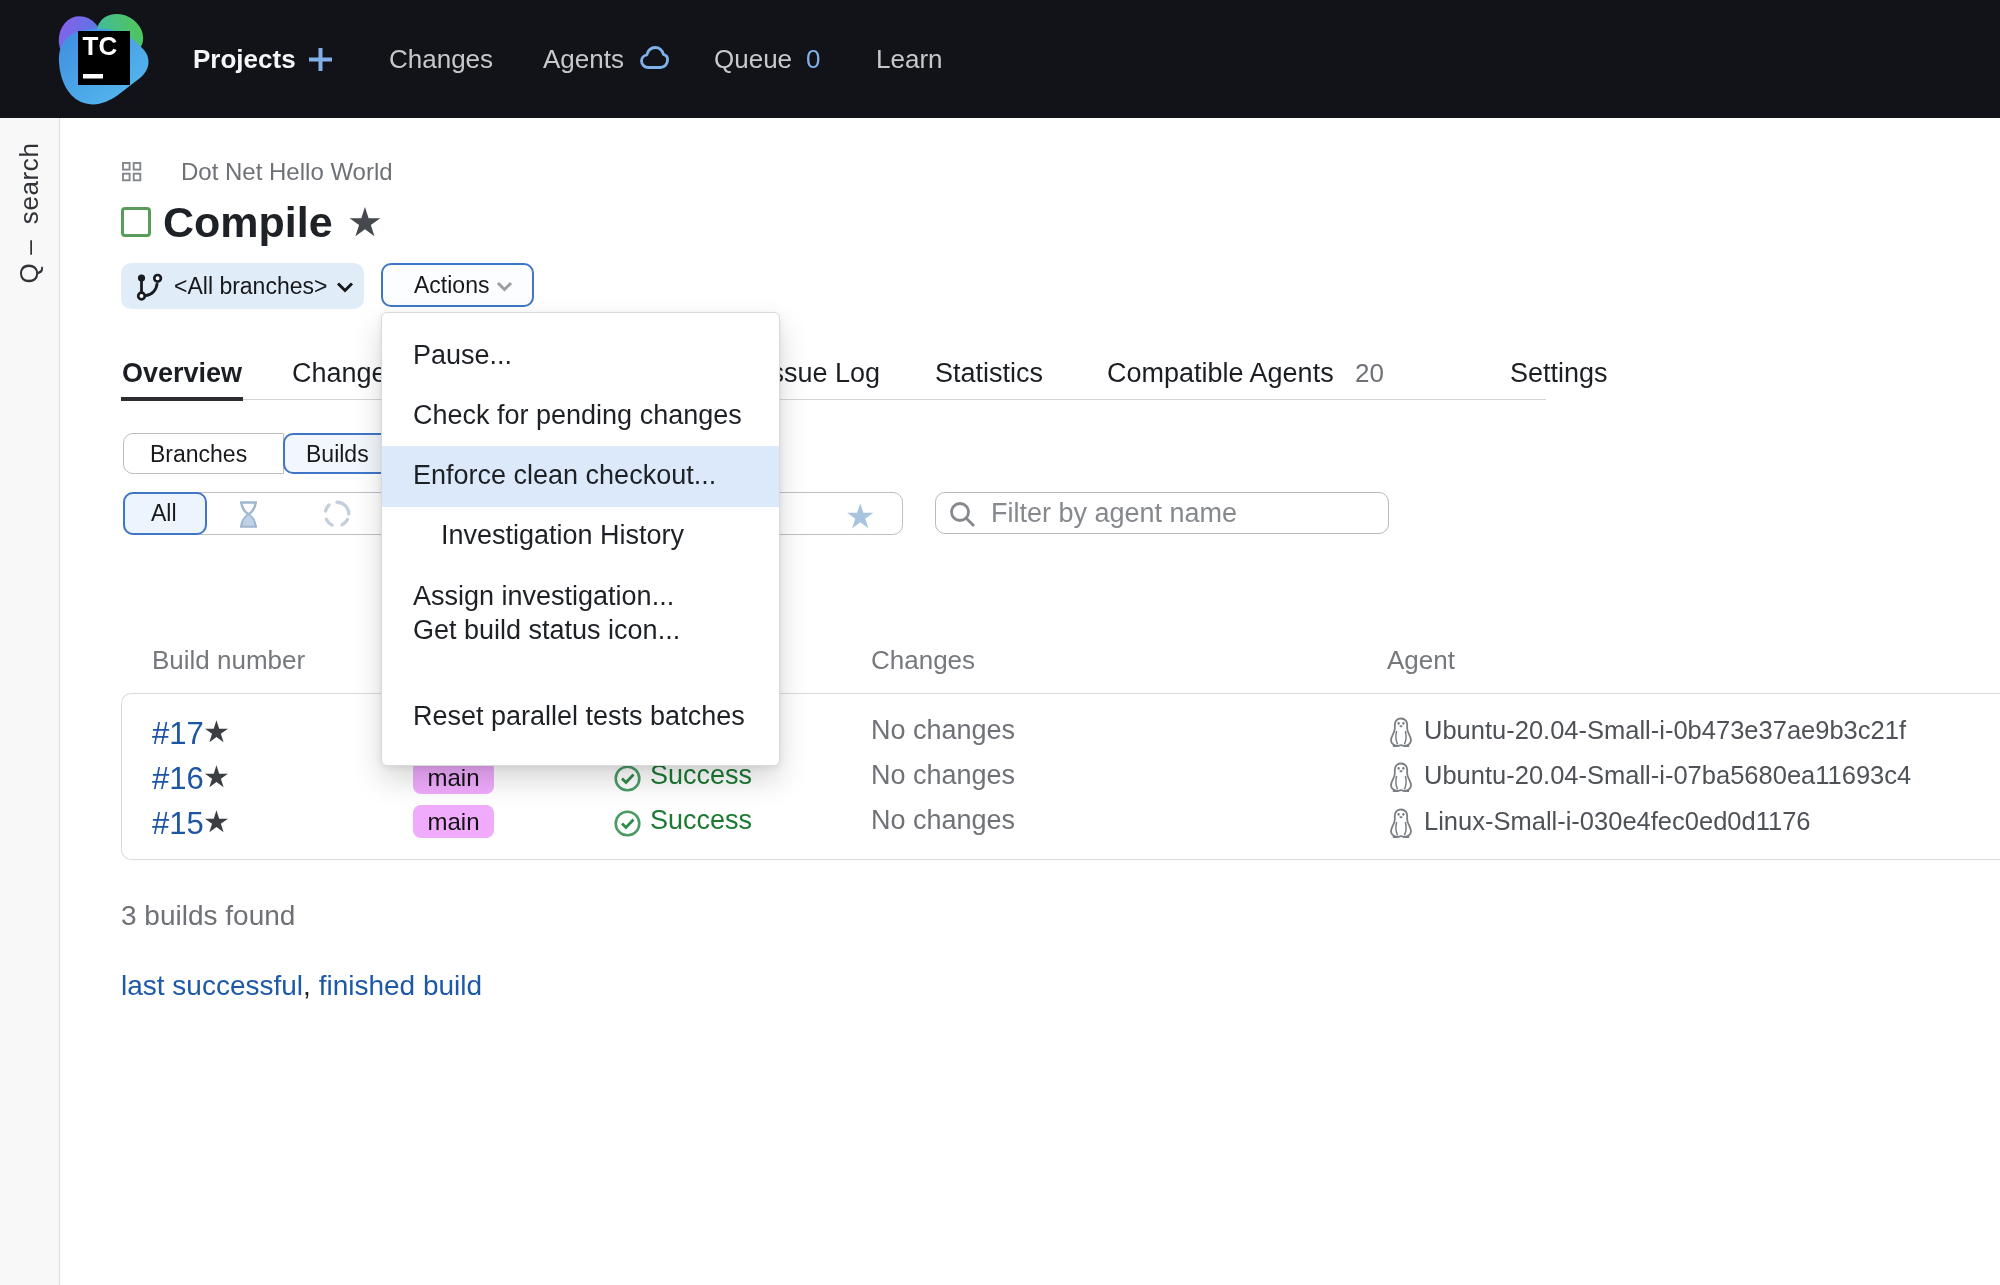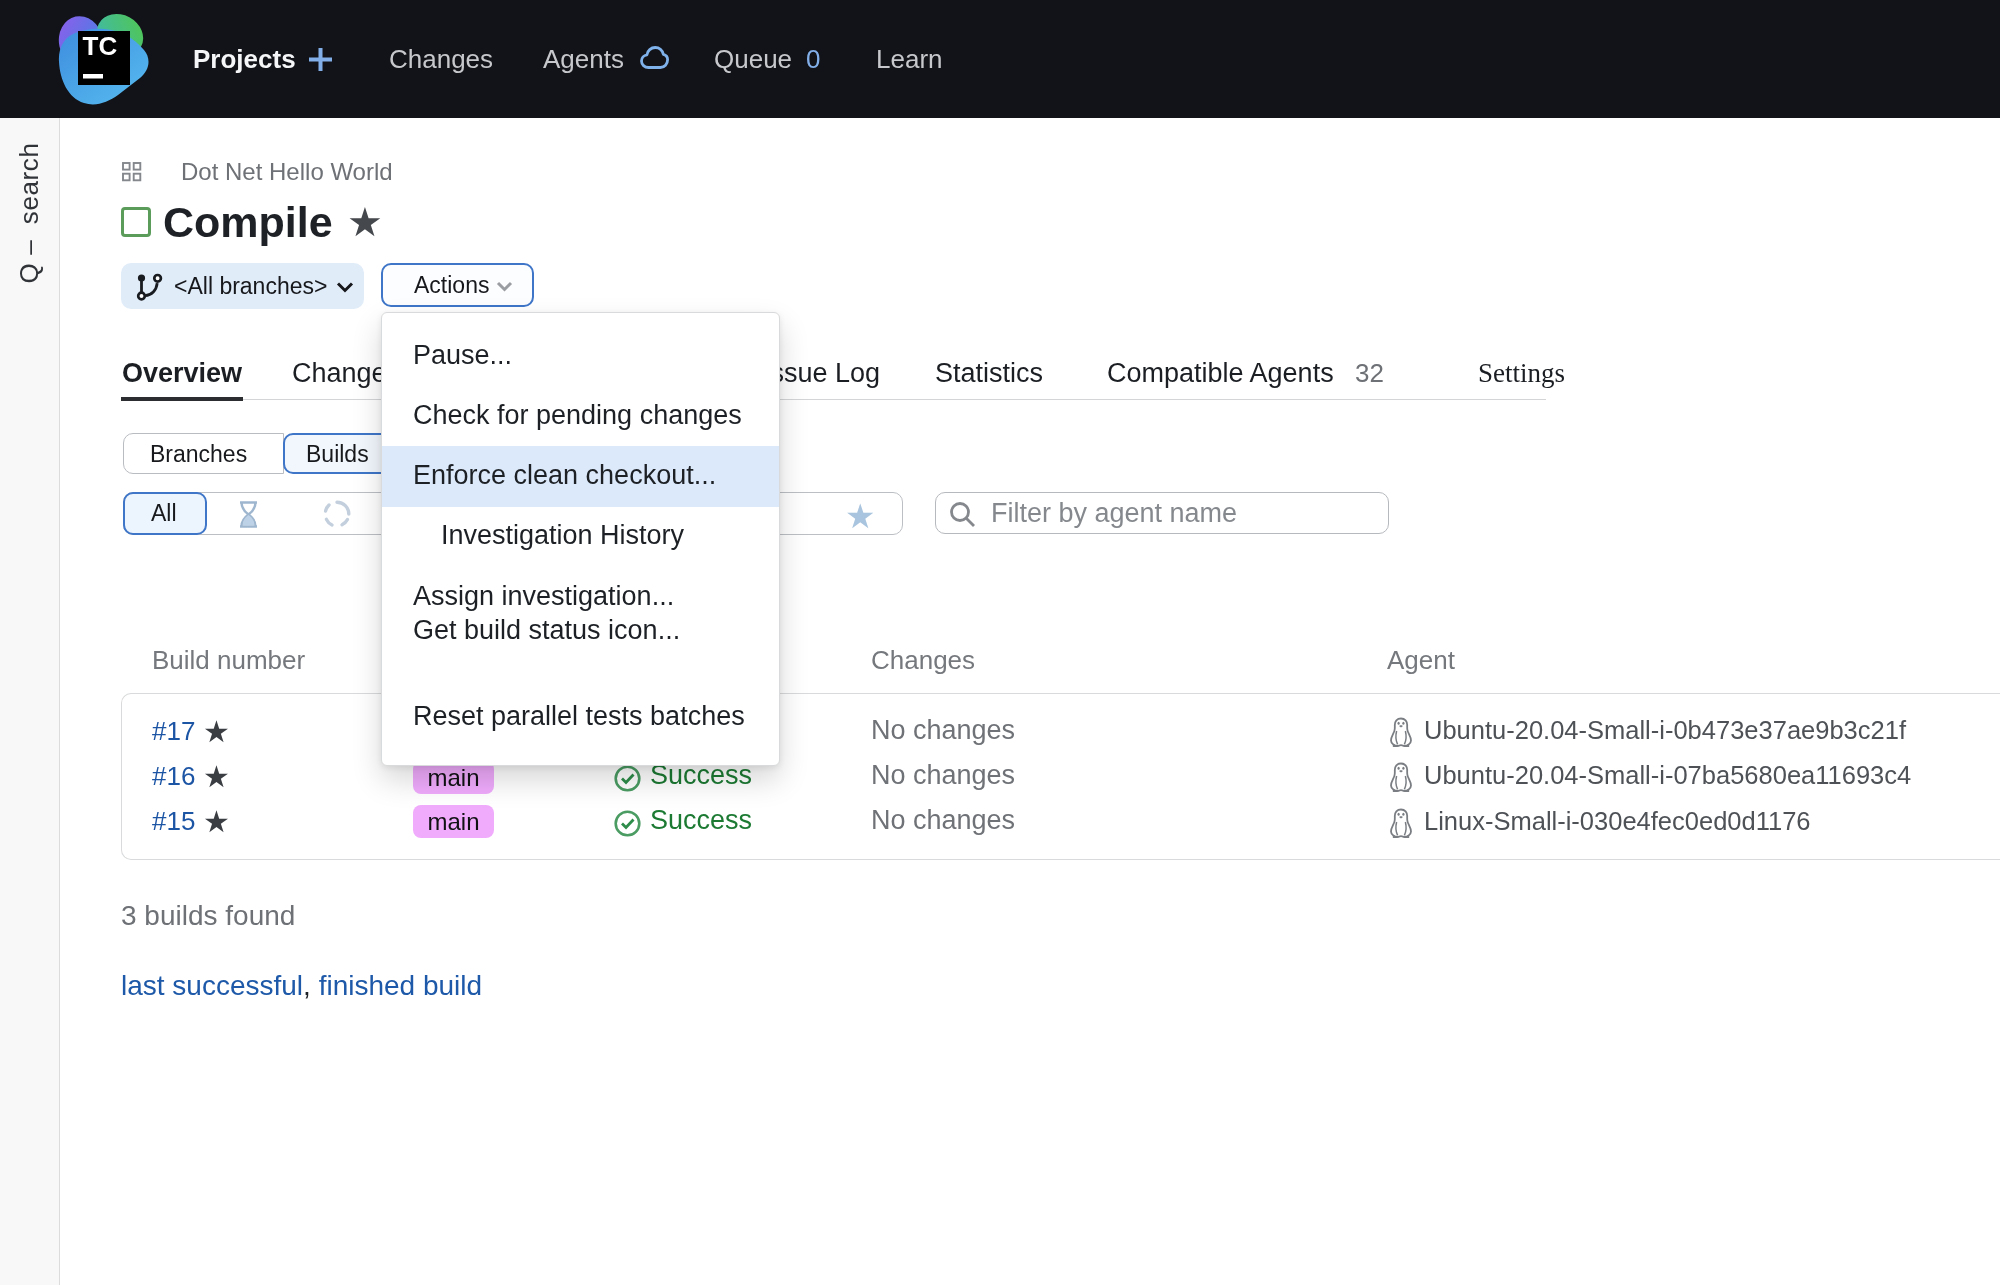--- a/index.html
+++ b/index.html
@@ -48,21 +48,21 @@
 #searchph { left:991px; top:498px; font-size:27px; color:#85898e; }
 
 
 #menu { left:381px; top:312px; width:399px; height:454px; background:#fff; border:1px solid #d9dadb; border-radius:6px; box-shadow:0 14px 30px rgba(0,0,0,0.16), 0 2px 6px rgba(0,0,0,0.08); }
 .mitem { position:absolute; left:413px; font-size:27px; color:#1d2126; }
 #mhl { left:382px; top:446px; width:397px; height:61px; background:#dce9fa; }
 
 
 .th { position:absolute; top:645px; font-size:26px; color:#75787d; }
 #tablebox { left:121px; top:693px; width:1889px; height:167px; border:1px solid #d9dadb; border-radius:10px; border-right:none; }
-.bnum { position:absolute; font-size:26px; color:#1d55a5; }
+.bnum { position:absolute; font-size:31px; color:#1d55a5; }
 .rowstar { position:absolute; font-size:30px; color:#3a3e43; }
 .badge { position:absolute; left:413px; width:81px; height:33px; background:#f0abfc; border-radius:8px; text-align:center; font-size:24px; color:#101214; line-height:33px; }
 .succtext { position:absolute; left:650px; font-size:27px; color:#1c7a33; }
 .nochg { position:absolute; left:871px; font-size:27px; color:#6f7277; }
 .agtext { position:absolute; left:1424px; font-size:25.5px; color:#4e5257; }
 
 #buildsfound { left:121px; top:900px; font-size:28px; color:#6e7176; }
 #links { left:121px; top:970px; font-size:28px; color:#1d59a8; }
 </style>
 </head>
@@ -138,22 +138,22 @@
   <div class="abs" id="actionstext">Actions</div>
   <svg class="abs" style="left:496px; top:281px;" width="17" height="11" viewBox="0 0 17 11">
     <path d="M2 2 L8.5 8.5 L15 2" fill="none" stroke="#9a9da1" stroke-width="3"></path>
   </svg>
 
   <div class="tab" style="left:122px; font-weight:700;">Overview</div>
   <div class="tab" style="left:292px;">Changes</div>
   <div class="tab" style="left:763px;">Issue Log</div>
   <div class="tab" style="left:935px;">Statistics</div>
   <div class="tab" style="left:1107px;">Compatible Agents</div>
-  <div class="tab" style="left:1355px; color:#6e7176; font-size:26px;">32</div>
-  <div class="tab" style="left:1478px;font-family:Liberation Serif, serif;">Settings</div>
+  <div class="tab" style="left:1355px; color:#6e7176; font-size:26px;">20</div>
+  <div class="tab" style="left:1510px;">Settings</div>
   <div class="abs" id="tabline"></div>
   <div class="abs" id="tabunderline"></div>
 
   <div class="abs" id="segbranches"></div>
   <div class="segtext" style="left:150px;">Branches</div>
   <div class="abs" id="segbuilds"></div>
   <div class="segtext" style="left:306px;">Builds</div>
 
   <div class="abs" id="filterbar"></div>
   <div class="abs" id="allbtn"></div>

